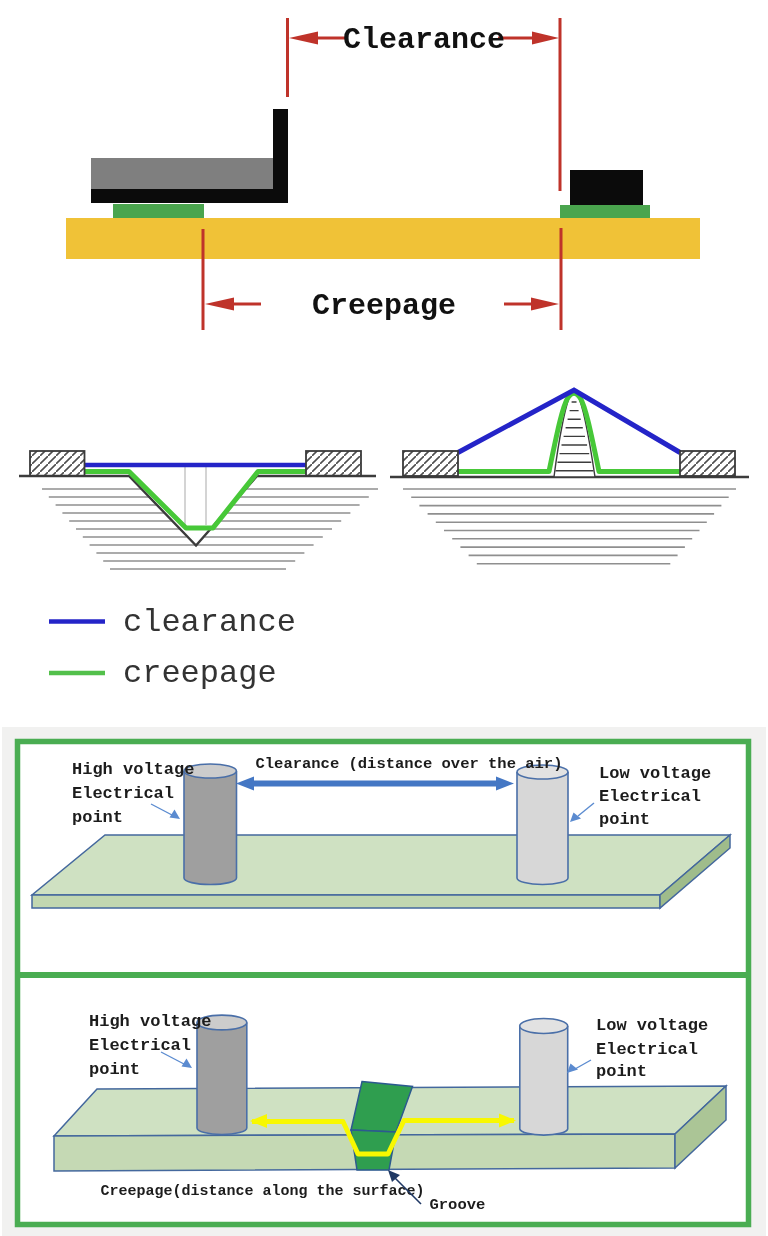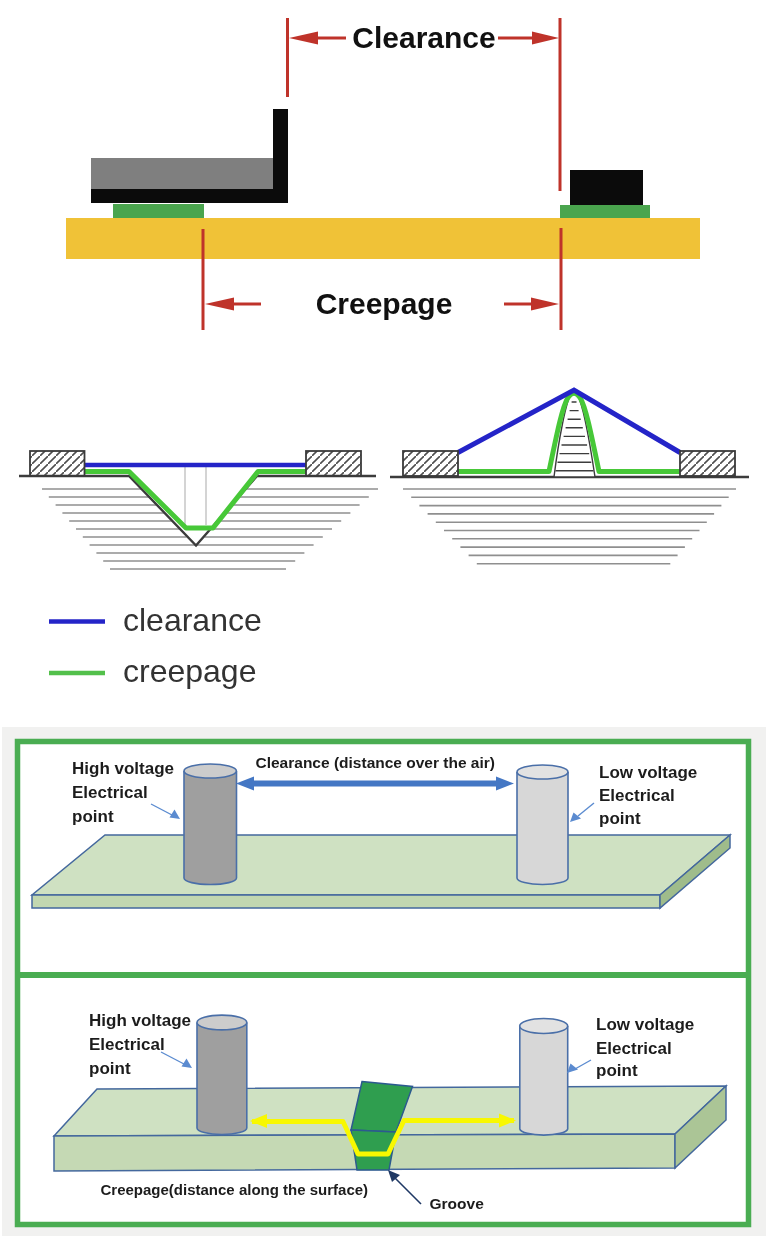--- a/index.html
+++ b/index.html
@@ -1,16 +1,16 @@
 <!DOCTYPE html>
 <html><head>
 <meta charset="utf-8">
 <style>
 html,body{margin:0;padding:0;background:#fff;}
-#page{position:relative;width:768px;height:1236px;font-family:Liberation Sans, sans-serif;}
+#page{position:relative;width:768px;height:1236px;font-family:Liberation Mono, monospace;}
 svg{display:block;}
 </style>
 </head>
 <body>
 <div id="page">
 <svg width="768" height="1236" viewBox="0 0 768 1236">
 <defs>
 <pattern id="hatch" width="8" height="8" patternUnits="userSpaceOnUse">
   <path d="M-1,9 L9,-1" stroke="#4e4e4e" stroke-width="1.6" fill="none"></path>
 </pattern>

